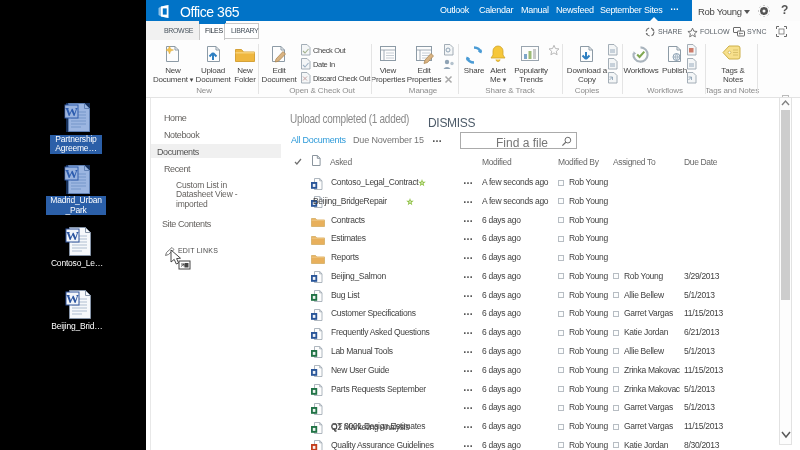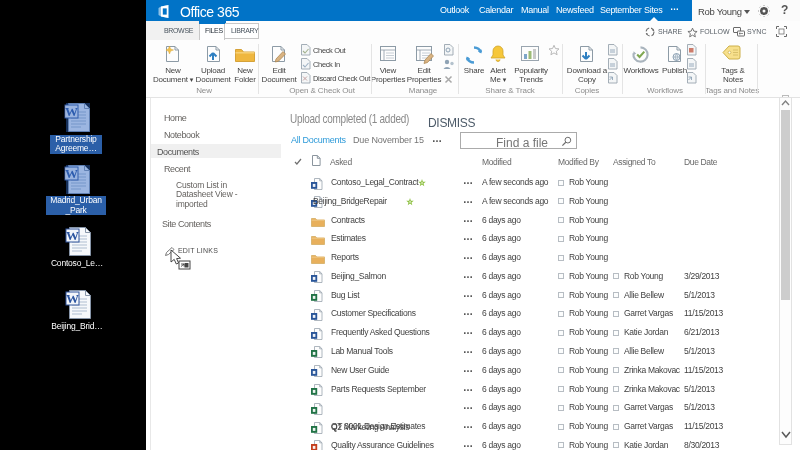--- a/index.html
+++ b/index.html
@@ -124,21 +124,21 @@
 <div class="rbt" style="left:258px;top:67px;width:42px">Edit<br>Document</div>
 <svg class="abs" style="left:300px;top:44px" width="12" height="12">
     <path d="M1.5 0.5 h5.5 l3 3 v7.5 h-8.5 z" fill="#f4f6f7" stroke="#9aa5af" stroke-width="0.9"></path>
     <path d="M3 7 l2 2 3.5 -4" stroke="#a3b28f" stroke-width="1.1" fill="none"></path>
   </svg>
 <span class="rsm" style="left:313px;top:46px">Check Out</span>
 <svg class="abs" style="left:300px;top:58px" width="12" height="12">
     <path d="M1.5 0.5 h5.5 l3 3 v7.5 h-8.5 z" fill="#f4f6f7" stroke="#9aa5af" stroke-width="0.9"></path>
     <path d="M3 7 l2 2 3.5 -4" stroke="#9fb2c4" stroke-width="1.1" fill="none"></path>
   </svg>
-<span class="rsm" style="left:313px;top:60px">Check In</span>
+<span class="rsm" style="left:313px;top:60px">Date In</span>
 <svg class="abs" style="left:300px;top:72px" width="12" height="12">
     <path d="M1.5 0.5 h5.5 l3 3 v7.5 h-8.5 z" fill="#f4f6f7" stroke="#9aa5af" stroke-width="0.9"></path>
     <path d="M3 4.5 l4 4 M7 4.5 l-4 4" stroke="#c4a3a3" stroke-width="1" fill="none"></path>
   </svg>
 <span class="rsm" style="left:313px;top:74px">Discard Check Out</span>
 <div class="rgl" style="left:270px;width:104px">Open &amp; Check Out</div>
 <svg class="abs" style="left:380px;top:46px" width="19" height="18">
     <rect x="0.5" y="0.5" width="15" height="14" fill="#fdfdfd" stroke="#8d9ba6" stroke-width="1"></rect>
     <path d="M0.5 4 h15 M4 4 v10.5" stroke="#8d9ba6" stroke-width="0.8"></path>
     <g stroke="#b9c2ca" stroke-width="0.8">

